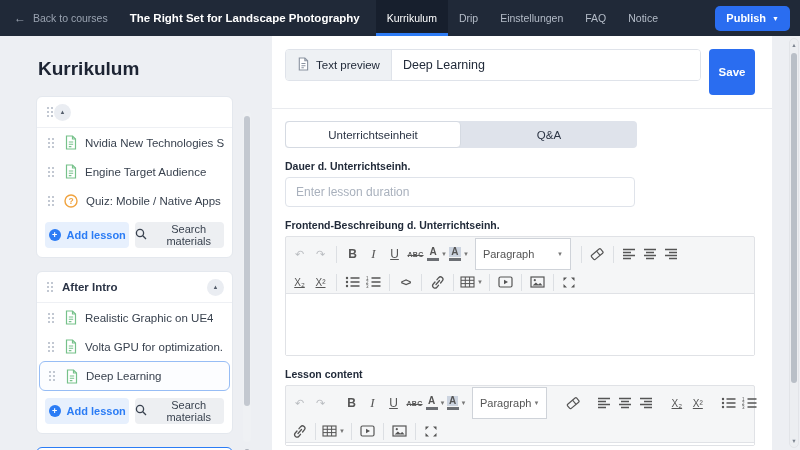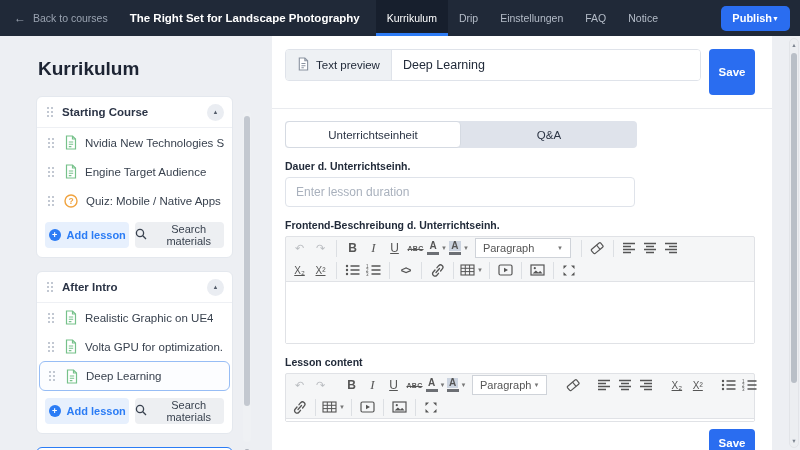--- a/index.html
+++ b/index.html
@@ -8,21 +8,21 @@
 
   
   .topbar { height:36px; background:#202938; display:flex; align-items:center; color:#fff; }
   .back-link { display:flex; align-items:center; gap:7px; padding-left:14px; color:#9aa3b1; font-size:10.5px; cursor:pointer; white-space:nowrap; }
   .back-arrow { font-size:12px; color:#9aa3b1; }
   .course-title { font-size:11.5px; font-weight:bold; margin-left:22px; white-space:nowrap; }
   .tb-tabs { display:flex; height:36px; margin-left:16px; }
   .tb-tab { display:flex; align-items:center; padding:0 11px; font-size:10.5px; color:#b4bcc8; cursor:pointer; border-bottom:3px solid transparent; padding-top:3px; white-space:nowrap; }
   .tb-tab.active { background:#171f2d; color:#fff; border-bottom:3px solid #2e7cf5; }
   .tb-right { margin-left:auto; display:flex; align-items:center; gap:8px; padding-right:10px; }
-  .btn-publish { height:25px; background:#2a6df0; border:none; border-radius:5px; color:#fff; font-size:11px; font-weight:bold; padding:0 11px; display:flex; align-items:center; cursor:pointer; }
+  .btn-publish { height:25px; background:#2a6df0; border:none; border-radius:5px; color:#fff; font-size:11px; font-weight:bold; padding:0 11px; display:flex; align-items:center; gap:6px; cursor:pointer; }
   .btn-publish .caret { font-size:7px; }
 
   
   .content { display:flex; height:414px; }
   .sidebar { width:272px; position:relative; padding:16px 0 0 36px; overflow:hidden; }
   .sb-title { font-size:19px; font-weight:bold; color:#1d2433; margin:6px 0 16px 2px; }
   .sections { width:197px; }
 
   .section-card { background:#fff; border:1px solid #e4e8ee; border-radius:6px; margin-bottom:13px; }
   .sec-head { display:flex; align-items:center; height:31px; padding:0 8px 0 9px; border-bottom:1px solid #eef0f4; }
@@ -81,21 +81,21 @@
   .ic-underline { text-decoration:underline; font-size:12px; }
   .ic-strikethrough { font-size:7px; letter-spacing:.3px; text-decoration:line-through; font-weight:bold; }
   .ic-code { font-size:10px; font-weight:bold; letter-spacing:-1px; }
   .ic-subscript,.ic-superscript { font-size:10px;text-decoration:underline; }
   .colA { display:flex; flex-direction:column; align-items:center; line-height:1; }
   .colA .a { font-weight:bold; font-size:10px; color:#555; padding:0 2px; }
   .colA .bar { width:12px; height:3px; background:#6c6f74; margin-top:1px; }
   .bgA .a { background:#ccd4e0; }
   .mini-caret { font-size:6px; color:#777; margin-left:2px; }
   .sep { width:1px; height:17px; background:#dcdfe3; margin:0 5px; }
-  .para-box { display:flex; align-items:center; justify-content:space-between; width:96px; height:20px; border:1px solid #cfd3d9; background:#fff; padding:0 7px; margin:0 5px; font-size:11px; color:#555; cursor:pointer; }
+  .para-box { display:flex; align-items:center; justify-content:space-between; width:96px; height:32px; border:1px solid #cfd3d9; background:#fff; padding:0 7px; margin:0 5px; font-size:11px; color:#555; cursor:pointer; }
 
   .save-row { display:flex; justify-content:flex-end; margin-top:7px; padding-right:0; }
   .btn-save.bottom { height:27px; }
 
   .pg-scroll { position:absolute; right:1px; top:38px; width:10px; height:410px; background:#eceef1; border:1px solid #e2e4e8; border-radius:5px; }
   .pg-up,.pg-down { position:absolute; left:0; width:8px; text-align:center; font-size:5.5px; color:#7c848f; }
   .pg-up { top:3px; } .pg-down { bottom:3px; }
   .pg-thumb { position:absolute; left:1px; top:14px; width:6px; height:330px; background:#b9bfc7; border-radius:3px; }
 </style>
 </head>
@@ -124,21 +124,20 @@
 </div>
 
 <div class="content">
 
   <div class="sidebar">
     <div class="sb-title">Kurrikulum</div>
     <div class="sections">
         <div class="section-card">
           <div class="sec-head">
             <span class="dots"></span>
-            <span class="sec-title">Starting Course</span>
             <span class="collapse-btn">▲</span>
           </div>
           <div class="item">
             <span class="dots"></span>
             <span class="ico">
               <svg width="13" height="15" viewBox="0 0 13 15">
                 <path d="M2.5 1h6l3 3v10h-9z" fill="#fff" stroke="#76c18a" stroke-width="1.2"></path>
                 <path d="M8.5 1v3h3" fill="none" stroke="#76c18a" stroke-width="1.2"></path>
                 <path d="M4.8 7h4.4M4.8 9.3h4.4M4.8 11.6h2.6" stroke="#76c18a" stroke-width="1.1"></path>
               </svg>

